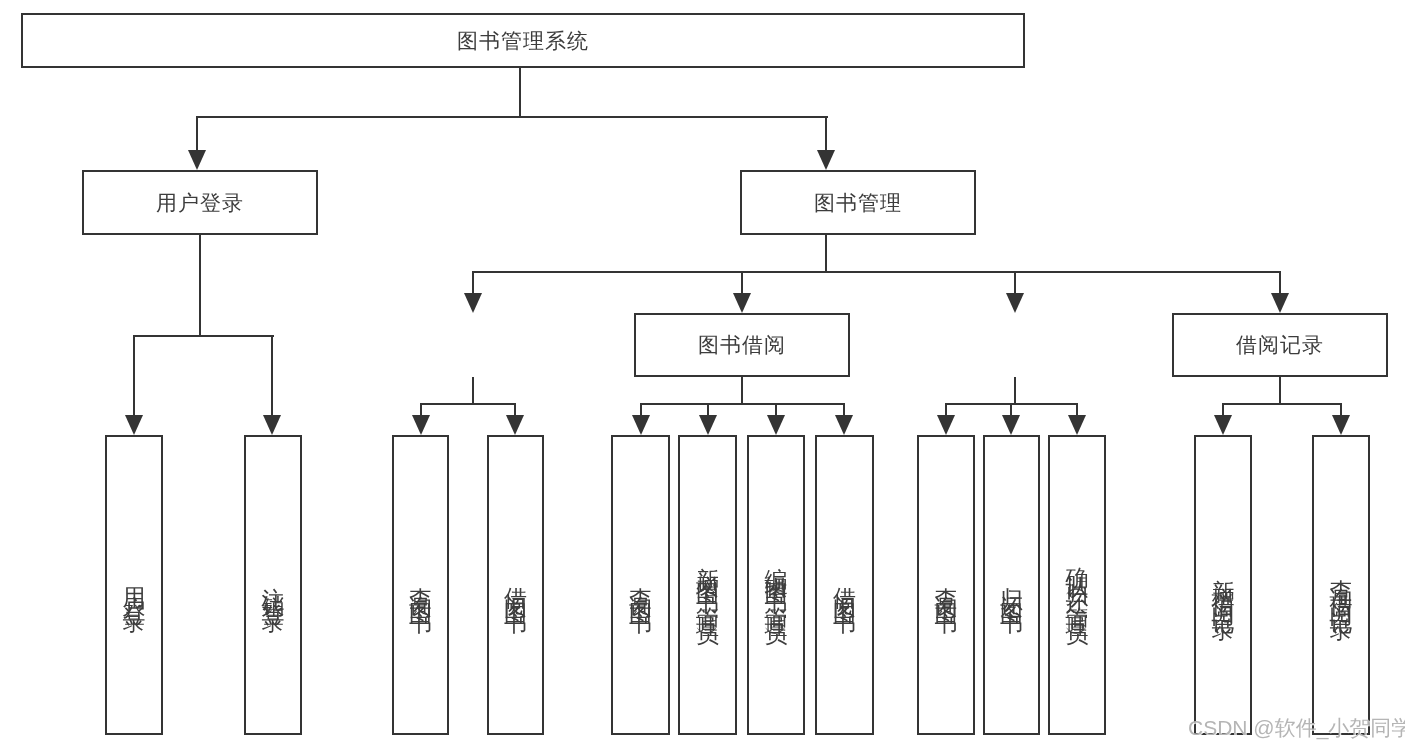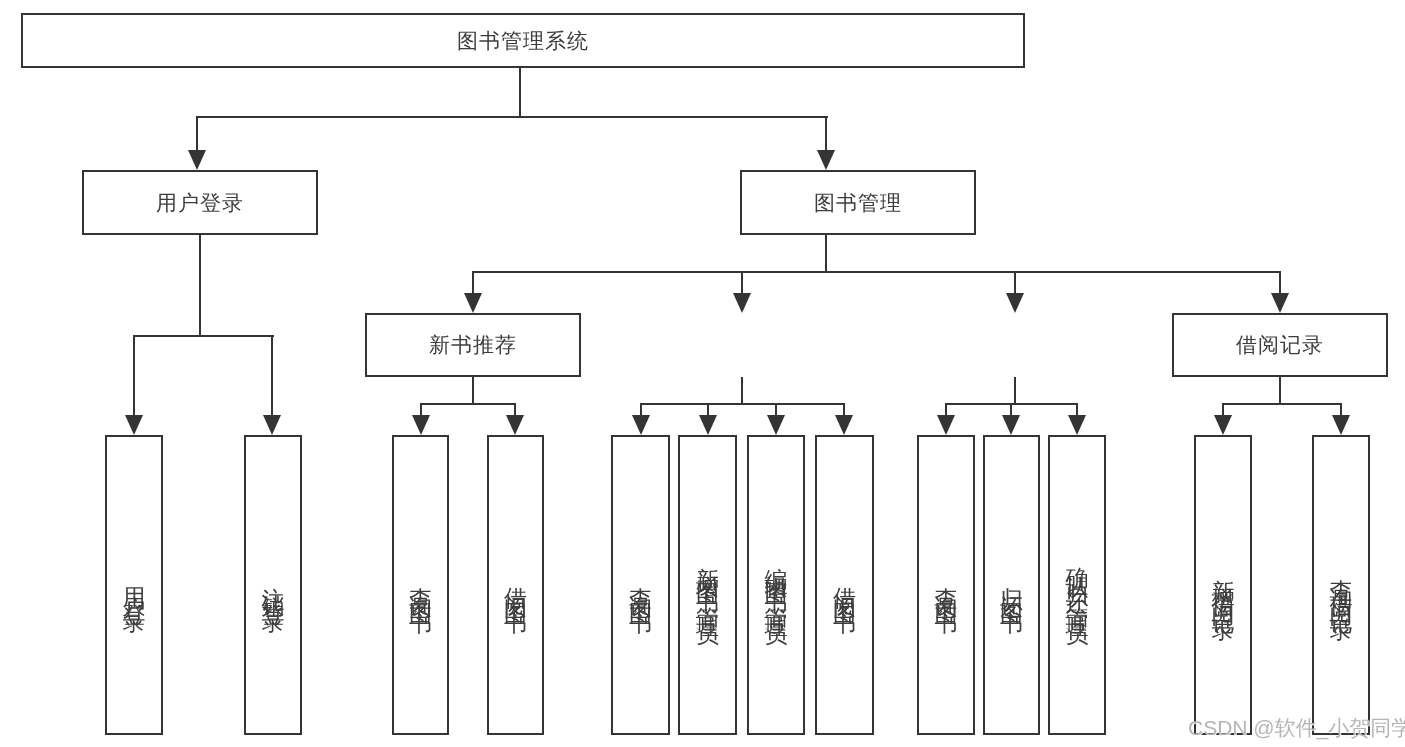--- a/index.html
+++ b/index.html
@@ -86,21 +86,21 @@
   <div class="ln v" style="left:1222px;top:403px;height:15px"></div>
   <div class="ln v" style="left:1340px;top:403px;height:15px"></div>
   <div class="ar" style="left:1214px;top:415px"></div>
   <div class="ar" style="left:1332px;top:415px"></div>
 
   <div class="hbox" style="left:21px;top:13px;width:1004px;height:55px">图书管理系统</div>
 
   <div class="hbox" style="left:82px;top:170px;width:236px;height:65px">用户登录</div>
   <div class="hbox" style="left:740px;top:170px;width:236px;height:65px">图书管理</div>
 
-  <div class="hbox" style="left:365px;top:313px;width:216px;height:64px">新书推荐</div>
+  <div class="hbox" style="left:634px;top:313px;width:216px;height:64px">图书借阅</div>
   <div class="hbox" style="left:1172px;top:313px;width:216px;height:64px">借阅记录</div>
 
   <div class="vbox" style="left:105px;top:435px;width:58px;height:300px">用户登录</div>
   <div class="vbox" style="left:244px;top:435px;width:58px;height:300px">注销登录</div>
 
   <div class="vbox" style="left:392px;top:435px;width:57px;height:300px">查询图书</div>
   <div class="vbox" style="left:487px;top:435px;width:57px;height:300px">借阅图书</div>
 
   <div class="vbox" style="left:611px;top:435px;width:59px;height:300px">查询图书</div>
   <div class="vbox" style="left:678px;top:435px;width:59px;height:300px">新增图书（管理员）</div>

